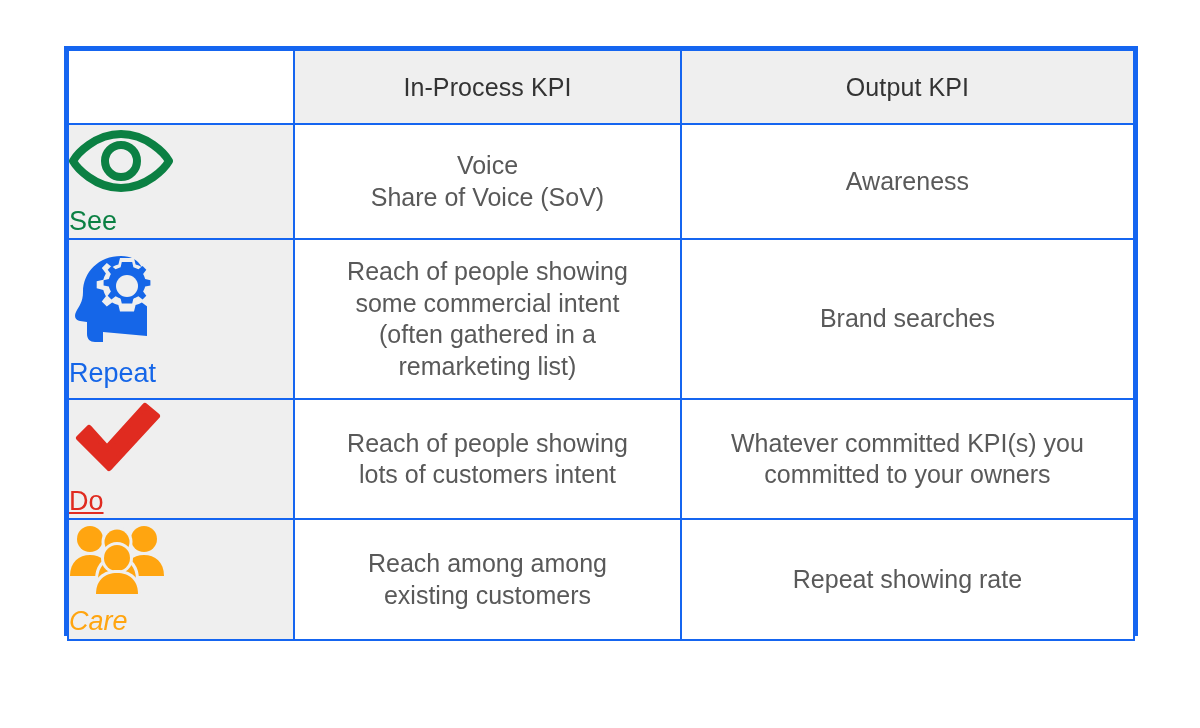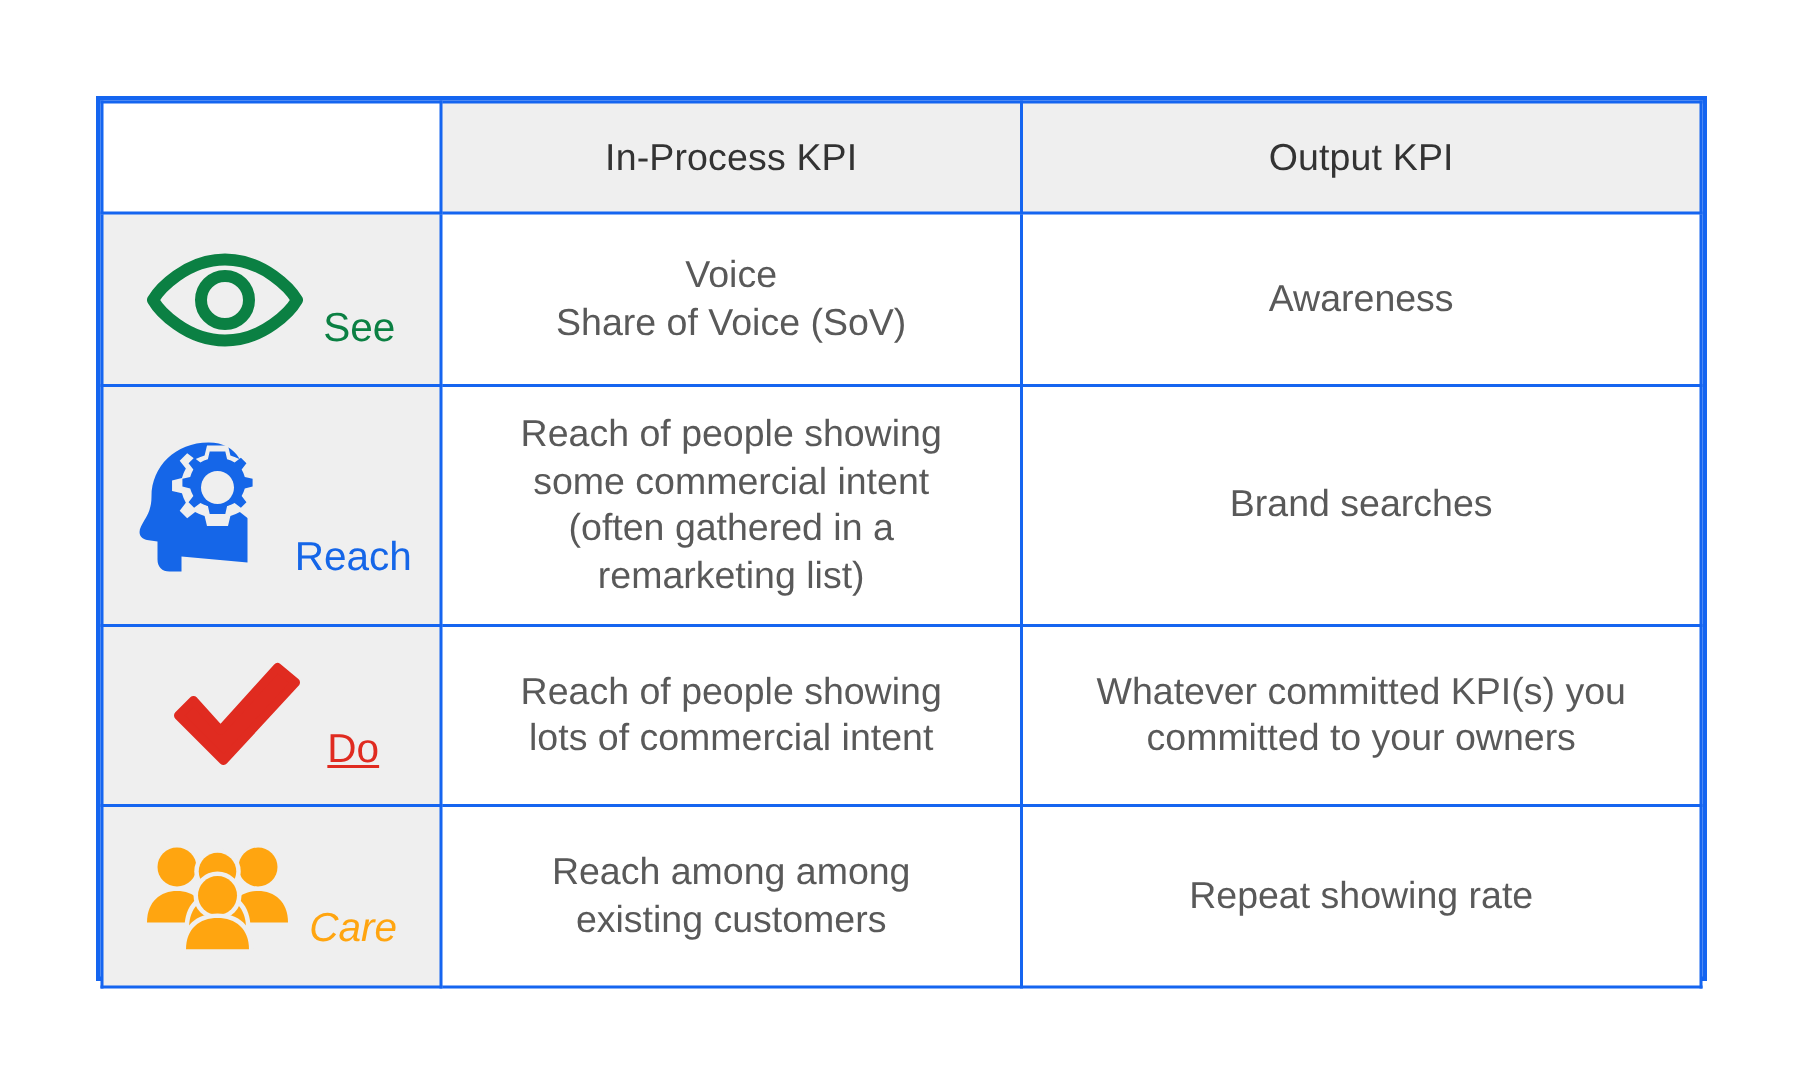--- a/index.html
+++ b/index.html
@@ -10,21 +10,21 @@
   body {
     width: 1200px;
     height: 728px;
     font-family: "Liberation Sans", sans-serif;
     overflow: hidden;
   }
 
   #kpi-matrix {
     position: absolute;
     left: 64px;
-    top: 64px;
+    top: 46px;
     width: 1074px;
     height: 590px;
     border: 3px solid #1565f0;
     box-sizing: border-box;
     background: #ffffff;
   }
 
   table.kpi-table {
     width: 100%;
     height: 100%;
@@ -73,22 +73,22 @@
     color: #595959;
     font-size: 25px;
     line-height: 1.26;
     padding: 2px 14px;
   }
   .kpi-text { display: block; }
 
   
   .stage-block {
     display: flex;
-    flex-direction: row;
-    align-items: flex-end;
+    flex-direction: column;
+    align-items: flex-start;
     justify-content: center;
     gap: 13px;
     line-height: 1;
   }
   .stage-icon {
     display: block;
     line-height: 0;
   }
   .stage-label {
     font-size: 27px;
@@ -156,21 +156,21 @@
                 </defs>
 
                 <path d="M52 6 C30 6 14 22 14 42 C14 52 10 56 7 62 C5 66 6 70 11 71 L18 72 L18 84 C18 89 21 92 26 92 L34 92 L34 82 L78 86 L78 42 C78 22 72 6 52 6 Z" fill="#1566e8" mask="url(#think-mask)"></path>
 
                 <g fill="#1566e8">
                   <path d="M58 12 l5.2 0 1.2 5.2 a21 21 0 0 1 5 2.1 l4.2-3.2 3.7 3.7 -3.2 4.2 a21 21 0 0 1 2.1 5 l5.2 1.2 0 5.2 -5.2 1.2 a21 21 0 0 1-2.1 5 l3.2 4.2 -3.7 3.7 -4.2-3.2 a21 21 0 0 1-5 2.1 l-1.2 5.2 -5.2 0 -5.2 0 -1.2-5.2 a21 21 0 0 1-5-2.1 l-4.2 3.2 -3.7-3.7 3.2-4.2 a21 21 0 0 1-2.1-5 l-5.2-1.2 0-5.2 5.2-1.2 a21 21 0 0 1 2.1-5 l-3.2-4.2 3.7-3.7 4.2 3.2 a21 21 0 0 1 5-2.1 l1.2-5.2 z"></path>
                 </g>
                 <circle cx="58" cy="36" r="11" fill="#efefef"></circle>
               </svg>
             </span>
-            <span class="stage-label think">Reach</span>
+            <span class="stage-label think">Repeat</span>
           </div>
         </td>
         <td class="kpi-cell">
           <span class="kpi-text">Reach of people showing</span>
           <span class="kpi-text">some commercial intent</span>
           <span class="kpi-text">(often gathered in a</span>
           <span class="kpi-text">remarketing list)</span>
         </td>
         <td class="kpi-cell">
           <span class="kpi-text">Brand searches</span>
@@ -183,21 +183,21 @@
             <span class="stage-icon">
               <svg width="96" height="72" viewBox="0 0 96 72" aria-hidden="true">
                 <path d="M10 36 L20 26 L38 46 L76 4 L88 14 L40 66 Z" fill="#e02b20" stroke="#e02b20" stroke-width="6" stroke-linejoin="round"></path>
               </svg>
             </span>
             <span class="stage-label do">Do</span>
           </div>
         </td>
         <td class="kpi-cell">
           <span class="kpi-text">Reach of people showing</span>
-          <span class="kpi-text">lots of commercial intent</span>
+          <span class="kpi-text">lots of customers intent</span>
         </td>
         <td class="kpi-cell">
           <span class="kpi-text">Whatever committed KPI(s) you</span>
           <span class="kpi-text">committed to your owners</span>
         </td>
       </tr>
 
       <tr class="row-care">
         <td class="stage-cell">
           <div class="stage-block">

